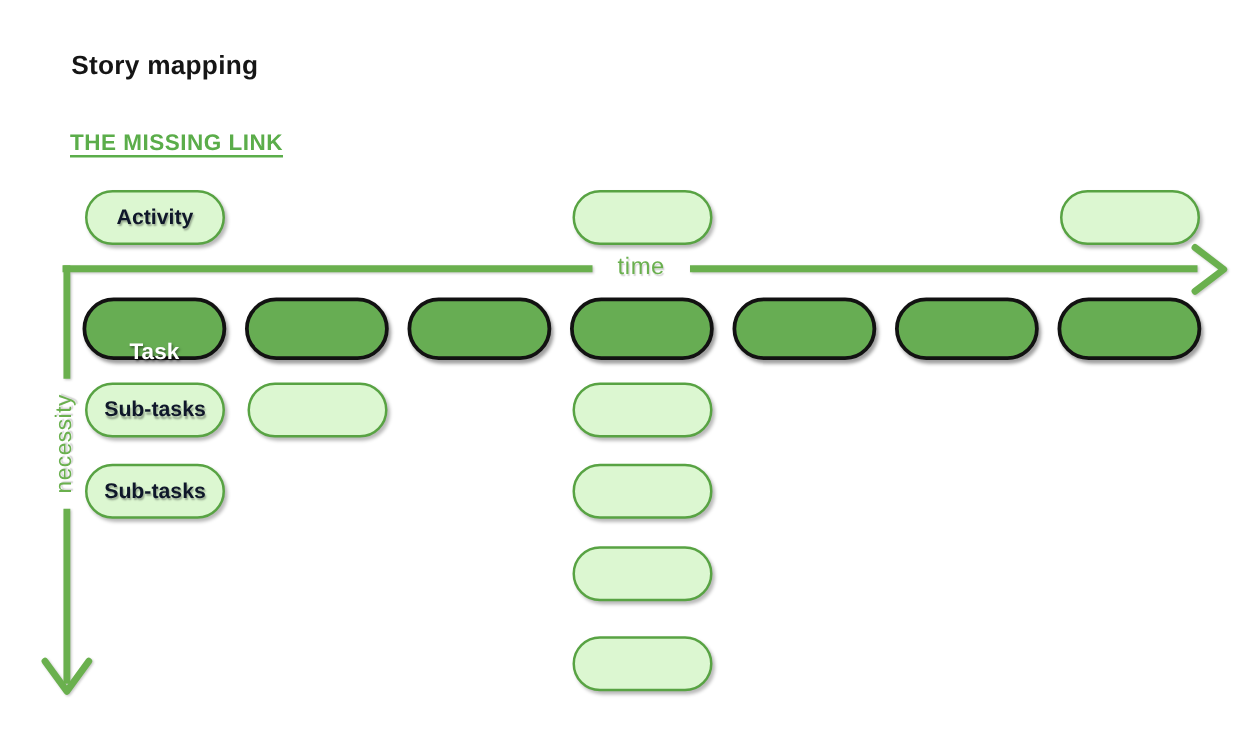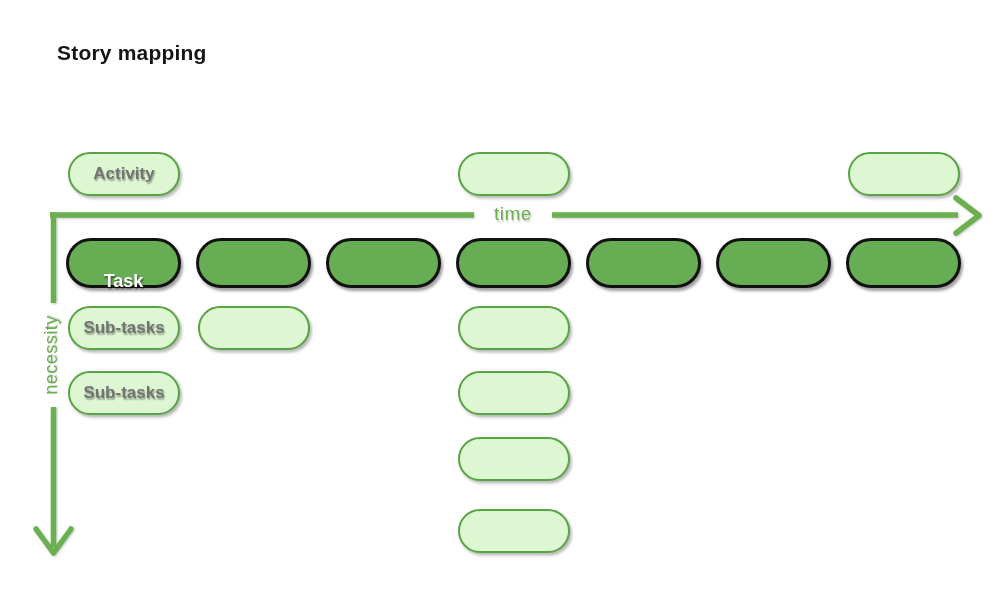--- a/index.html
+++ b/index.html
@@ -88,38 +88,39 @@
     background: #67ad53;
     border: 3px solid #121212;
     box-shadow: 2px 3px 3px rgba(0,0,0,0.38);
     width: 115px;
     height: 50px;
     border-radius: 26px;
   }
   .card .card-label {
     font-weight: bold;
     font-size: 17px;
-    color: #737373;
+    color: #0f172a;
     white-space: nowrap;
     text-shadow: 1px 2px 1.5px rgba(0,0,0,0.32);
   }
   .card.dark .card-label {
     color: #ffffff;
     font-size: 18px;
     text-shadow: 1px 2px 2px rgba(0,0,0,0.5);
     margin-top: 36px;
   }
 </style>
 </head>
 <body>
 
 <div class="canvas">
 
   <div class="page-title">Story mapping</div>
 
+  <div class="section-heading">THE MISSING LINK</div>
 
   <svg class="axes" width="1000" height="600" viewBox="0 0 1000 600">
     <g stroke="#6ab04e" stroke-width="5.5" fill="none">
       <path d="M50,215 H474"></path>
       <path d="M552,215 H958"></path>
       <path d="M956,198 L979,215.5 L956,233" stroke-linecap="round" stroke-linejoin="round"></path>
       <path d="M53.5,212.3 V303"></path>
       <path d="M53.5,407 V547"></path>
       <path d="M36,529 L53.5,553 L71,529" stroke-linecap="round" stroke-linejoin="round"></path>
     </g>

